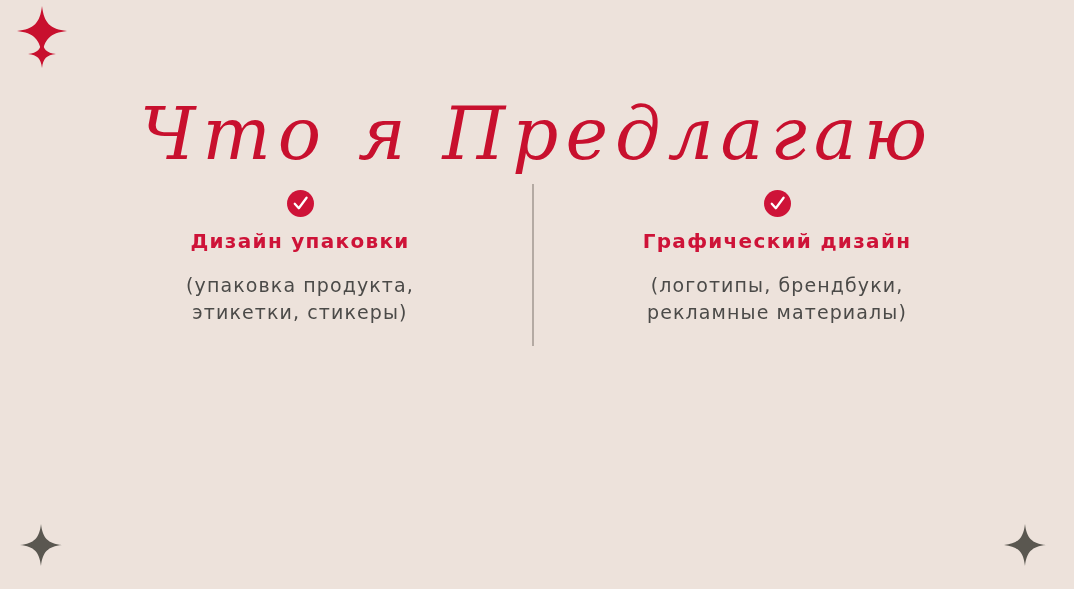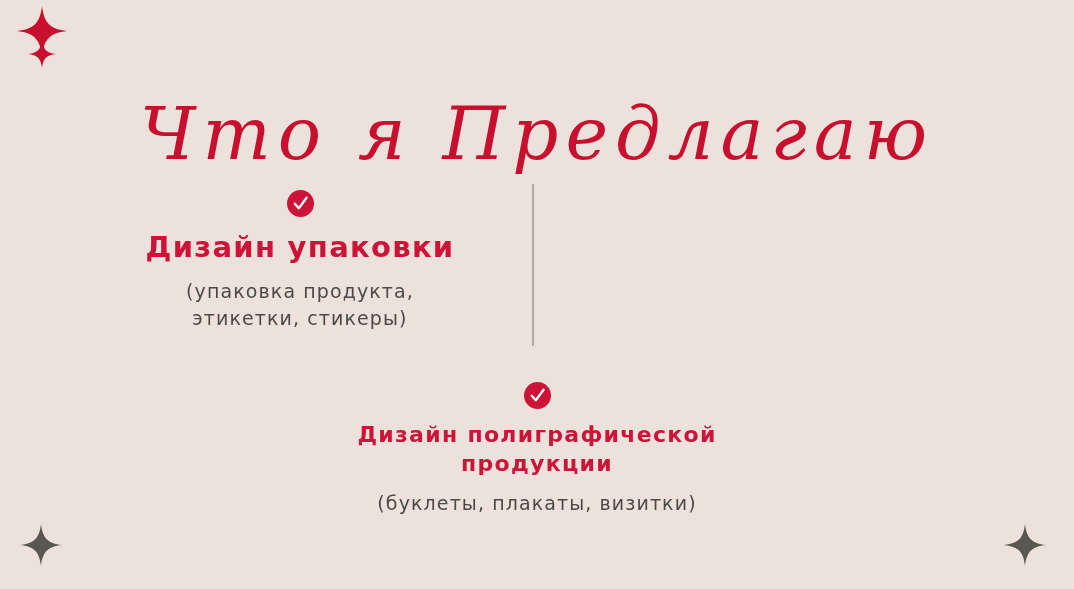--- a/index.html
+++ b/index.html
@@ -77,33 +77,33 @@
     width: 27px;
     height: 27px;
     line-height: 0;
   }
   .check-icon svg { display: block; }
 
   .service-title {
     color: #CE1338;
     font-family: "DejaVu Sans", sans-serif;
     font-weight: bold;
-    font-size: 29px;
+    font-size: 20px;
     letter-spacing: 1.3px;
     line-height: 1.32;
     margin: 0 0 5px 0;
   }
   .service-desc {
     color: #4B4A48;
     font-family: "DejaVu Sans", sans-serif;
     font-weight: 400;
     font-size: 19px;
     letter-spacing: 1.1px;
     line-height: 1.42;
-    margin: 12px;
+    margin: 18px;
     white-space: pre-line;
   }
 
   .service-print .service-title { font-size: 22px; }
   .service-print .service-desc  { font-size: 19px; }
 </style>
 </head>
 <body>
 
 <div class="slide">
@@ -141,26 +141,26 @@
       <svg viewBox="0 0 40 40" width="27" height="27" aria-hidden="true">
         <circle cx="20" cy="20" r="20" fill="#CE1338"></circle>
         <path d="M11.5 20.5 L17.5 27 L29 11.5" fill="none" stroke="#FFFFFF" stroke-width="3.4" stroke-linecap="round" stroke-linejoin="round"></path>
       </svg>
     </span>
     <p class="service-title">Дизайн упаковки</p>
     <p class="service-desc">(упаковка продукта,
 этикетки, стикеры)</p>
   </div>
 
-
-  <div class="service service-print">
+  <div class="service service-graphic">
     <span class="check-icon">
       <svg viewBox="0 0 40 40" width="27" height="27" aria-hidden="true">
         <circle cx="20" cy="20" r="20" fill="#CE1338"></circle>
         <path d="M11.5 20.5 L17.5 27 L29 11.5" fill="none" stroke="#FFFFFF" stroke-width="3.4" stroke-linecap="round" stroke-linejoin="round"></path>
       </svg>
     </span>
-    <p class="service-title">Дизайн полиграфической
-продукции</p>
-    <p class="service-desc">(буклеты, плакаты, визитки)</p>
+    <p class="service-title">Графический дизайн</p>
+    <p class="service-desc">(логотипы, брендбуки,
+рекламные материалы)</p>
   </div>
+
 
 </div>
 
 </body></html>

